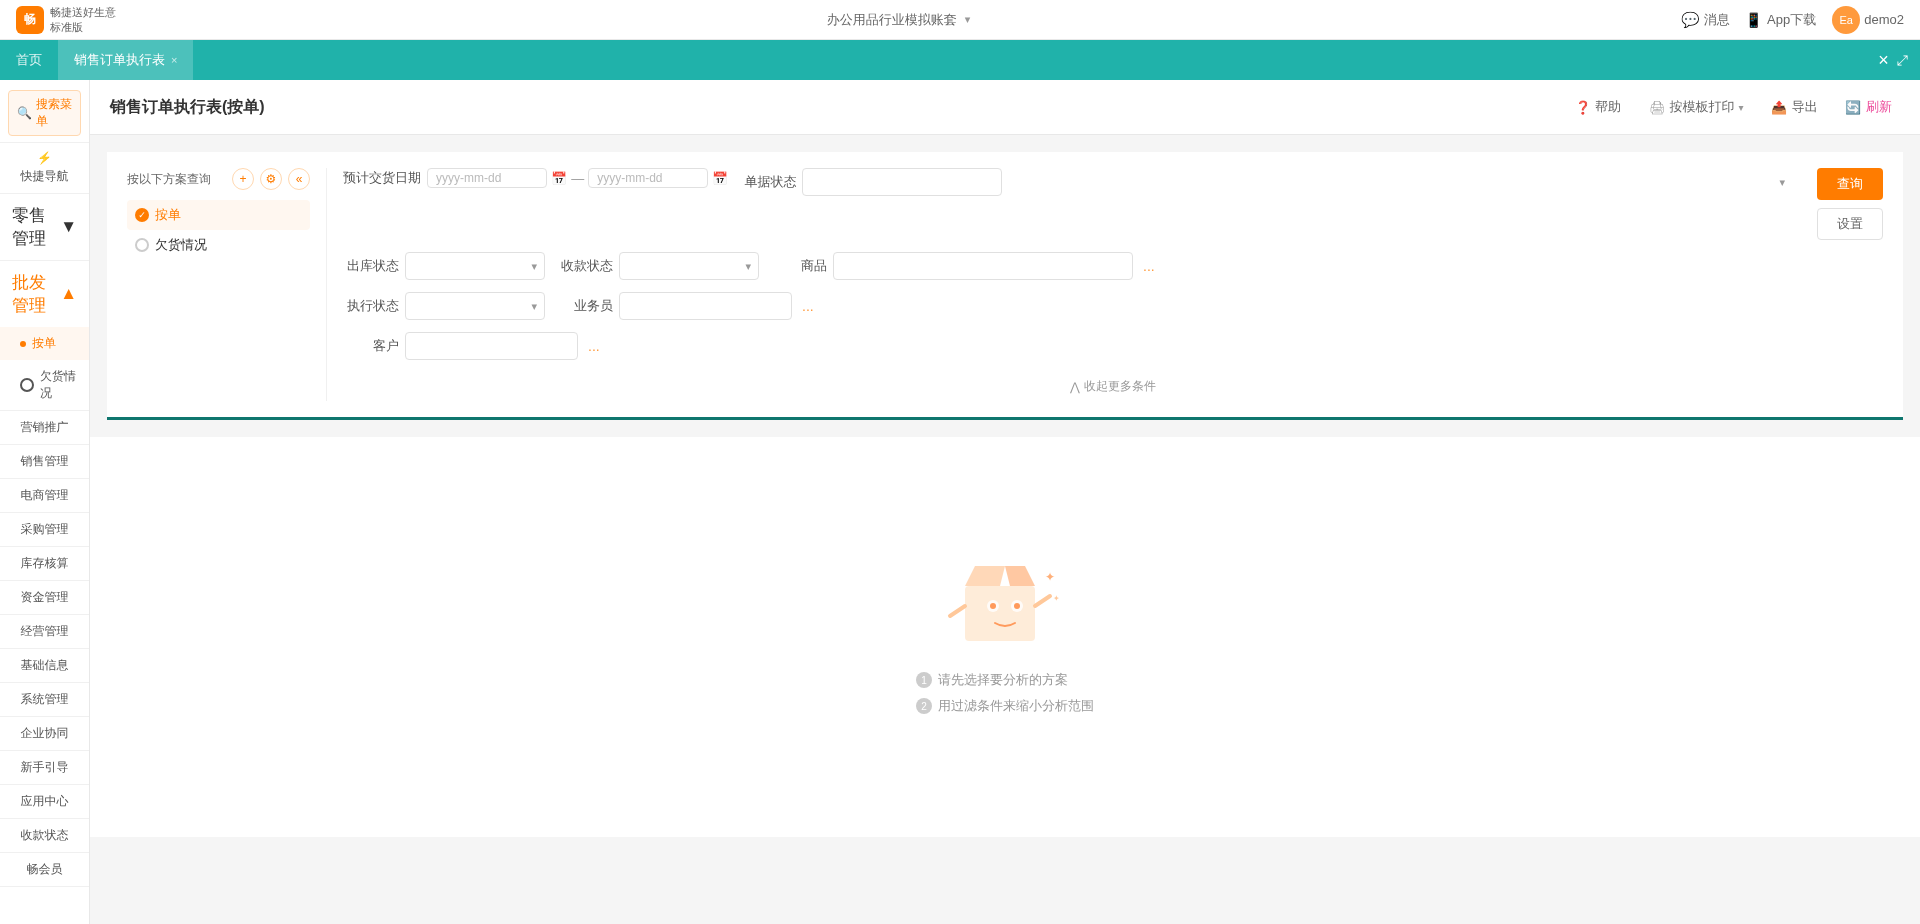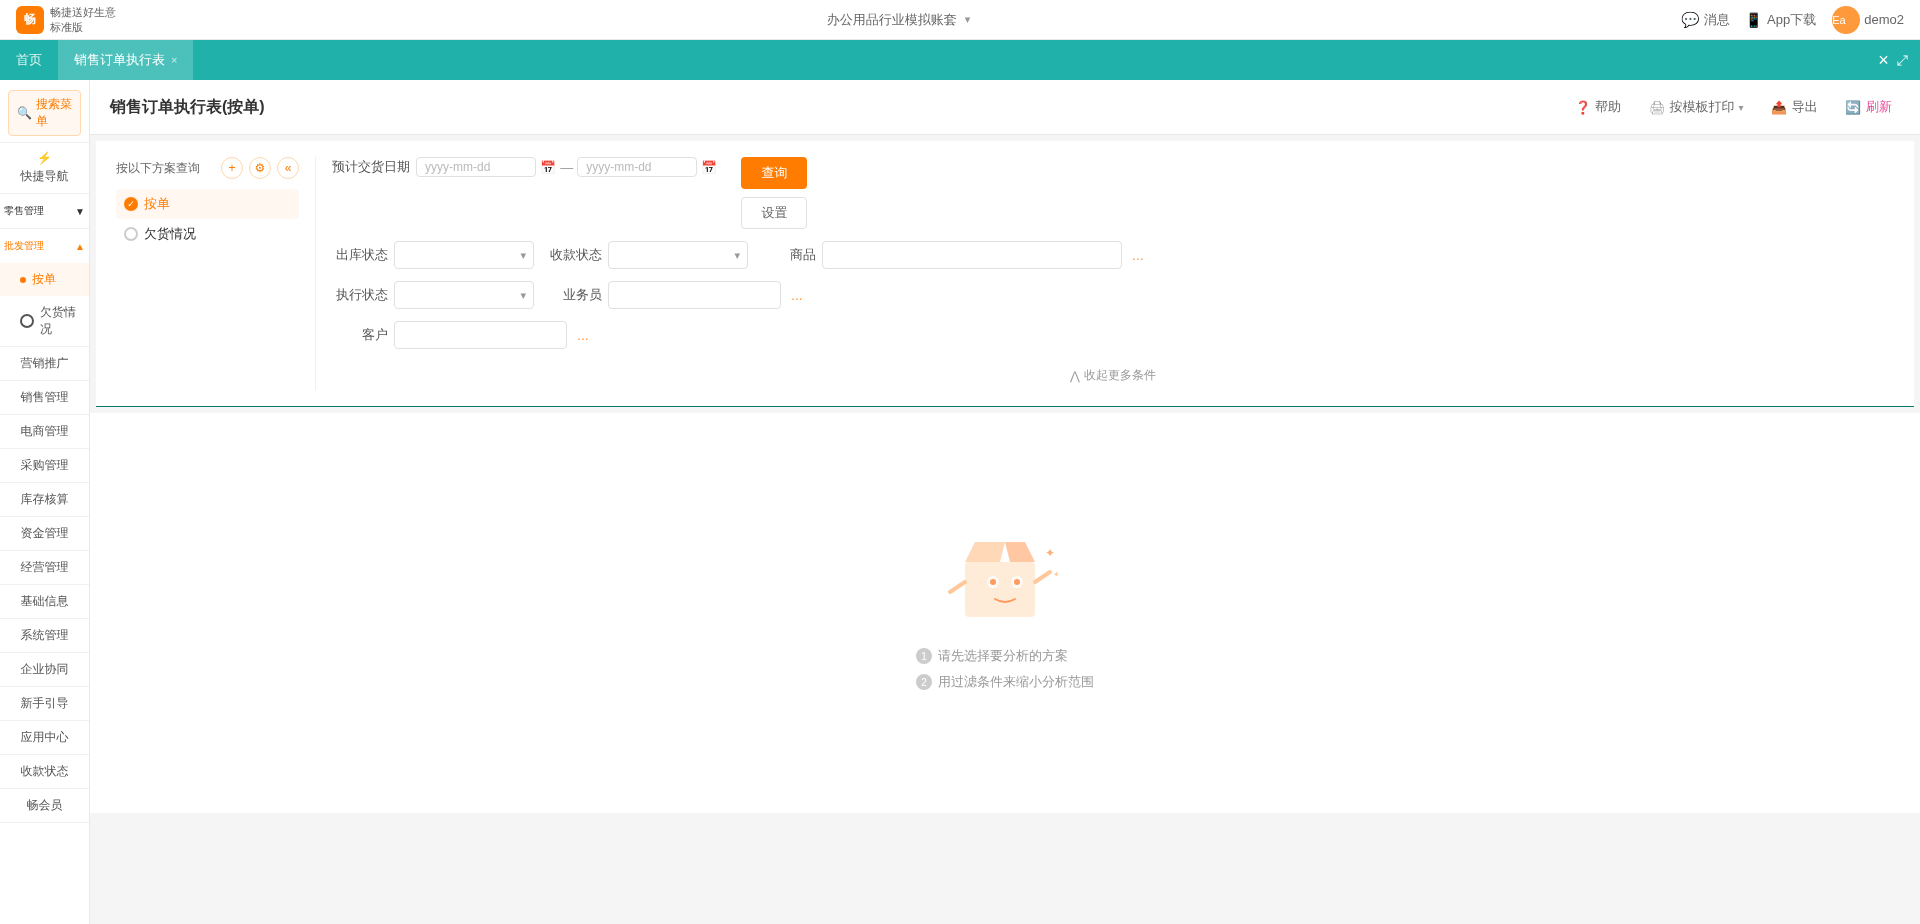--- a/index.html
+++ b/index.html
@@ -7,56 +7,56 @@
 
     
     .top-bar { height: 40px; background: #fff; display: flex; align-items: center; justify-content: space-between; padding: 0 16px; border-bottom: 1px solid #e8e8e8; flex-shrink: 0; }
     .top-bar-left { display: flex; align-items: center; gap: 8px; }
     .logo-area { display: flex; align-items: center; gap: 6px; }
     .logo-icon { width: 28px; height: 28px; background: #ff7c00; border-radius: 6px; display: flex; align-items: center; justify-content: center; color: #fff; font-size: 12px; font-weight: bold; }
     .logo-text { font-size: 11px; color: #666; line-height: 1.3; }
     .top-bar-center { display: flex; align-items: center; gap: 8px; color: #666; font-size: 13px; }
     .top-bar-right { display: flex; align-items: center; gap: 16px; color: #666; font-size: 13px; }
     .top-bar-right-item { display: flex; align-items: center; gap: 4px; cursor: pointer; }
-    .avatar { width: 28px; height: 28px; border-radius: 50%; background: #ff9a3c; display: flex; align-items: center; justify-content: flex-start; color: #fff; font-size: 11px; overflow: hidden; }
+    .avatar { width: 28px; height: 28px; border-radius: 50%; background: #ff9a3c; display: flex; align-items: center; justify-content: center; color: #fff; font-size: 11px; overflow: hidden; }
 
     
     .tab-bar { height: 40px; background: #20b2aa; display: flex; align-items: stretch; flex-shrink: 0; }
     .tab-item { display: flex; align-items: center; padding: 0 16px; cursor: pointer; color: rgba(255,255,255,0.85); font-size: 13px; gap: 6px; }
     .tab-item.home { background: transparent; }
     .tab-item.active { background: rgba(255,255,255,0.2); color: #fff; }
     .tab-item .close-icon { font-size: 11px; opacity: 0.7; }
     .tab-bar-actions { margin-left: auto; display: flex; align-items: center; padding: 0 12px; gap: 8px; }
     .tab-bar-actions span { color: #fff; cursor: pointer; font-size: 16px; }
 
     
     .main-layout { display: flex; flex: 1; overflow: hidden; }
 
     
     .sidebar { width: 90px; background: #fff; border-right: 1px solid #e8e8e8; display: flex; flex-direction: column; overflow-y: auto; flex-shrink: 0; }
     .sidebar-search { padding: 10px 8px 6px; border-bottom: 1px solid #f0f0f0; }
     .sidebar-search-btn { width: 100%; display: flex; align-items: center; gap: 4px; background: #fff7f0; border: 1px solid #ffd8b0; border-radius: 4px; padding: 5px 8px; cursor: pointer; color: #ff7c00; font-size: 12px; }
     .sidebar-item { display: flex; align-items: center; justify-content: center; flex-direction: column; padding: 8px 4px; cursor: pointer; color: #555; font-size: 12px; gap: 3px; }
     .sidebar-section { border-bottom: 1px solid #f0f0f0; }
-    .sidebar-section-header { display: flex; align-items: center; justify-content: space-between; padding: 10px 4px; cursor: pointer; font-size: 10px; color: #333; }
+    .sidebar-section-header { display: flex; align-items: center; justify-content: space-between; padding: 10px 12px; cursor: pointer; font-size: 17px; color: #333; }
     .sidebar-section-header.expanded { color: #ff7c00; }
     .sidebar-sub-item { padding: 8px 12px 8px 20px; cursor: pointer; font-size: 12px; color: #555; display: flex; align-items: center; gap: 6px; }
     .sidebar-sub-item.active { color: #ff7c00; background: #fff7f0; }
     .dot-icon { width: 6px; height: 6px; border-radius: 50%; background: #ff7c00; flex-shrink: 0; }
     .circle-icon { width: 14px; height: 14px; border-radius: 50%; border: 2px solid currentColor; display: inline-flex; align-items: center; justify-content: center; flex-shrink: 0; }
 
     
     .content-area { flex: 1; overflow: auto; background: #f5f5f5; }
     .page-header { background: #fff; padding: 14px 20px; display: flex; align-items: center; justify-content: space-between; border-bottom: 1px solid #e8e8e8; }
     .page-title { font-size: 16px; font-weight: 600; color: #333; }
     .page-header-actions { display: flex; align-items: center; gap: 12px; }
     .action-btn { display: flex; align-items: center; gap: 4px; color: #666; font-size: 13px; cursor: pointer; padding: 4px 8px; border-radius: 4px; }
 
     
-    .filter-panel { background: #fff; margin: 6px; padding: 16px 20px; border-bottom: 1px solid #0f766e; }
+    .filter-panel { background: #fff; margin: 17px; padding: 16px 20px; border-bottom: 3px solid #0f766e; }
     .filter-main { display: flex; gap: 16px; }
     .filter-left { width: 200px; border-right: 1px solid #f0f0f0; padding-right: 16px; flex-shrink: 0; }
     .filter-left-header { display: flex; align-items: center; justify-content: space-between; margin-bottom: 10px; font-size: 13px; color: #333; }
     .filter-left-header .icons { display: flex; gap: 6px; }
     .filter-left-header .icon-btn { width: 22px; height: 22px; border-radius: 50%; display: flex; align-items: center; justify-content: center; cursor: pointer; color: #ff7c00; border: 1px solid #ffd8b0; font-size: 12px; }
     .filter-scheme-item { display: flex; align-items: center; gap: 6px; padding: 6px 8px; cursor: pointer; border-radius: 4px; font-size: 13px; }
     .filter-scheme-item.active { background: #fff7f0; color: #ff7c00; }
     .filter-scheme-item .scheme-dot { width: 14px; height: 14px; border-radius: 50%; background: #ff7c00; display: flex; align-items: center; justify-content: center; color: #fff; font-size: 9px; flex-shrink: 0; }
     .filter-scheme-item .scheme-circle { width: 14px; height: 14px; border-radius: 50%; border: 2px solid #ccc; display: inline-block; flex-shrink: 0; }
     .filter-right { flex: 1; }
@@ -305,20 +305,28 @@
             <div class="filter-field">
               <span class="filter-label" style="min-width:72px;">预计交货日期</span>
               <div class="filter-date-range">
                 <input type="text" class="filter-date-input" placeholder="yyyy-mm-dd" style="">
                 <span class="cal-icon">📅</span>
                 <span class="date-sep">—</span>
                 <input type="text" class="filter-date-input" placeholder="yyyy-mm-dd" style="">
                 <span class="cal-icon">📅</span>
               </div>
             </div>
+            <div class="filter-field" style="flex:1;">
+              <span class="filter-label">单据状态</span>
+              <div class="filter-select-wrapper" style="flex:1;">
+                <select class="filter-select" style="width:100%;max-width:200px;">
+                  <option value=""></option>
+                </select>
+              </div>
+            </div>
             <div class="btn-group">
               <button class="search-btn">查询</button>
               <button class="set-btn">设置</button>
             </div>
           </div>
 
           <div class="filter-row">
             <div class="filter-field">
               <span class="filter-label">出库状态</span>
               <div class="filter-select-wrapper">

